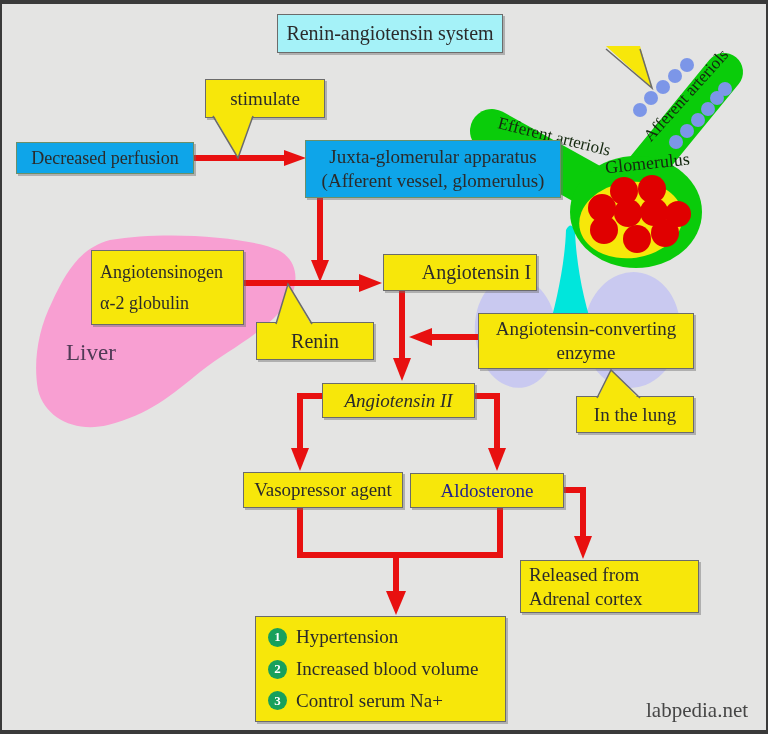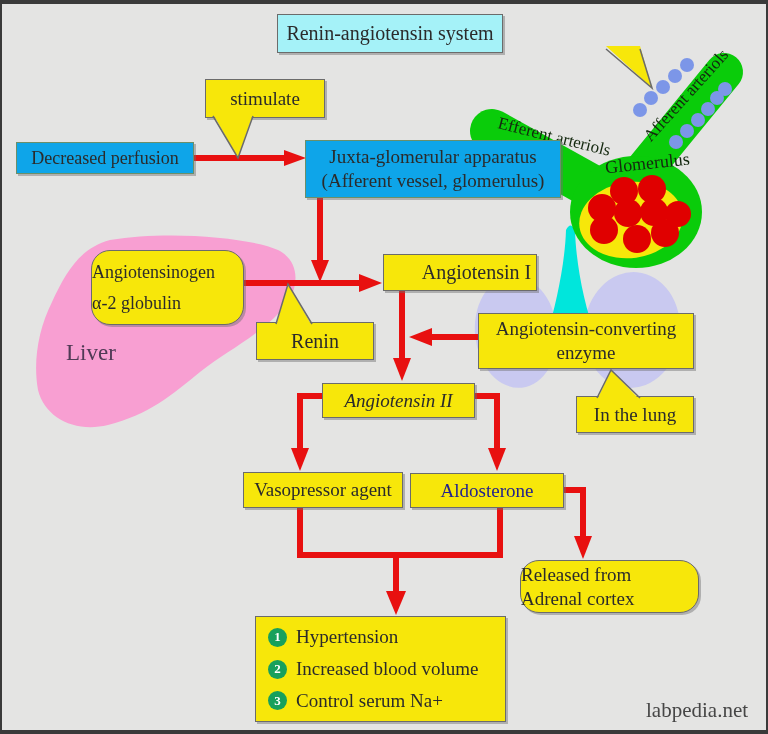--- a/index.html
+++ b/index.html
@@ -16,21 +16,21 @@
     position:absolute; box-sizing:border-box; z-index:2;
     border:1px solid #6b6b6b;
     color:#2b2b2b; font-size:19px; line-height:1.25;
     display:flex; flex-direction:column; align-items:center; justify-content:center;
     text-align:center;
     box-shadow:2px 2px 0 rgba(110,110,110,.45);
   }
   .yellow{background:#F7E70A;}
   .green{background:#0ea5e9; border-color:#6a8f6a;}
   .cyan{background:#A5F2F8;}
-  .left-align{align-items:flex-start; text-align:left; border-radius:19px;}
+  .left-align{align-items:flex-start; text-align:left; padding-left:8px;}
   .navy{color:#22228e;}
   .rows{justify-content:space-evenly; align-items:flex-start; padding-left:12px;}
   .row{display:flex; align-items:center; gap:9px;}
   .bullet{
     width:19px;height:19px;border-radius:50%;
     background:#17A05C;color:#fff;font-size:13px;font-weight:bold;
     display:flex;align-items:center;justify-content:center;flex:0 0 auto;
   }
   #liver-label{
     position:absolute; left:66px; top:340px; z-index:2;

